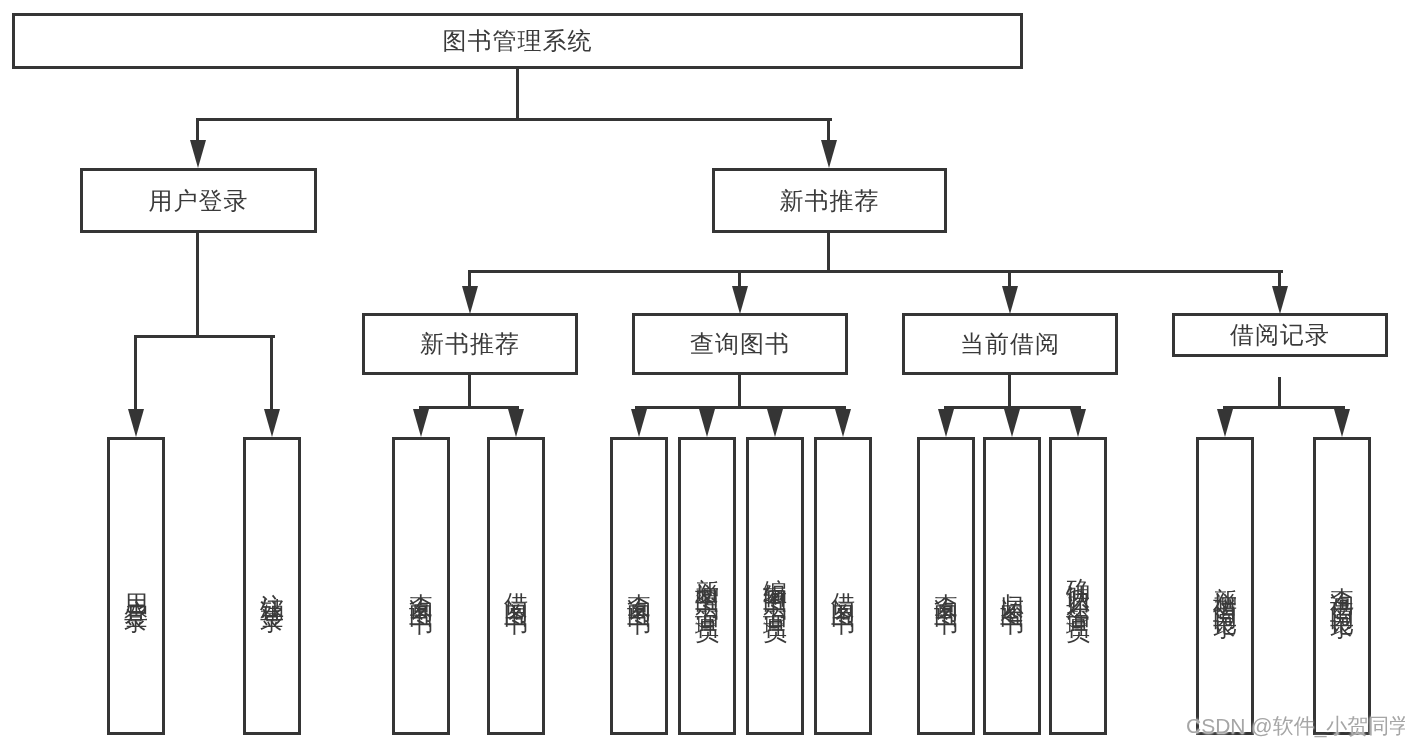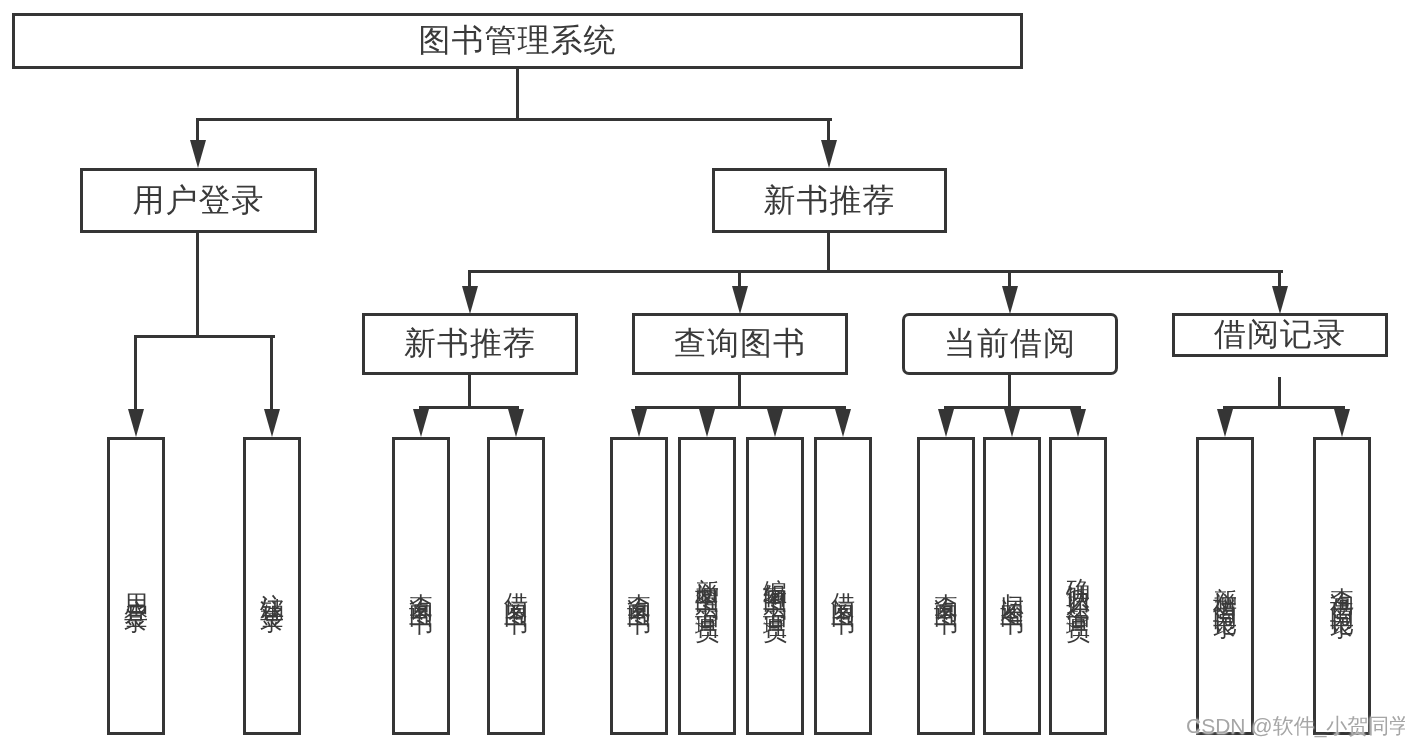--- a/index.html
+++ b/index.html
@@ -15,21 +15,21 @@
   .nb {
     position: absolute;
     box-sizing: border-box;
     border: 3px solid #353535;
     background: #ffffff;
     display: flex;
     align-items: center;
     justify-content: center;
     color: #3a3a3a;
   }
-  .hlabel { font-size: 32px; letter-spacing: 1px; white-space: nowrap; }
+  .hlabel { font-size: 24px; letter-spacing: 1px; white-space: nowrap; }
   .leaf { width: 58px; height: 298px; top: 437px; }
   .vlabel {
     writing-mode: vertical-lr;
     text-orientation: mixed;
     font-size: 24px;
     letter-spacing: 6px;
     line-height: 1;
     white-space: nowrap;
   }
   
@@ -96,21 +96,21 @@
   <div class="ah" style="left:1002px; top:286px;"></div>
   <div class="vl" style="left:1278px; top:270px; height:18px;"></div>
   <div class="ah" style="left:1272px; top:286px;"></div>
 
   <div class="nb" style="left:362px; top:313px; width:216px; height:62px;">
     <span class="hlabel">新书推荐</span>
   </div>
   <div class="nb" style="left:632px; top:313px; width:216px; height:62px;">
     <span class="hlabel">查询图书</span>
   </div>
-  <div class="nb" style="left:902px; top:313px; width:216px; height:62px;border-radius:7px;">
+  <div class="nb" style="left:902px; top:313px; width:216px; height:62px;">
     <span class="hlabel">当前借阅</span>
   </div>
   <div class="nb" style="left:1172px; top:313px; width:216px; height:44px;">
     <span class="hlabel">借阅记录</span>
   </div>
 
   <div class="vl" style="left:468px; top:375px; height:34px;"></div>
   <div class="hl" style="left:419px; top:406px; width:100px;"></div>
   <div class="ah" style="left:413px; top:409px;"></div>
   <div class="ah" style="left:508px; top:409px;"></div>

